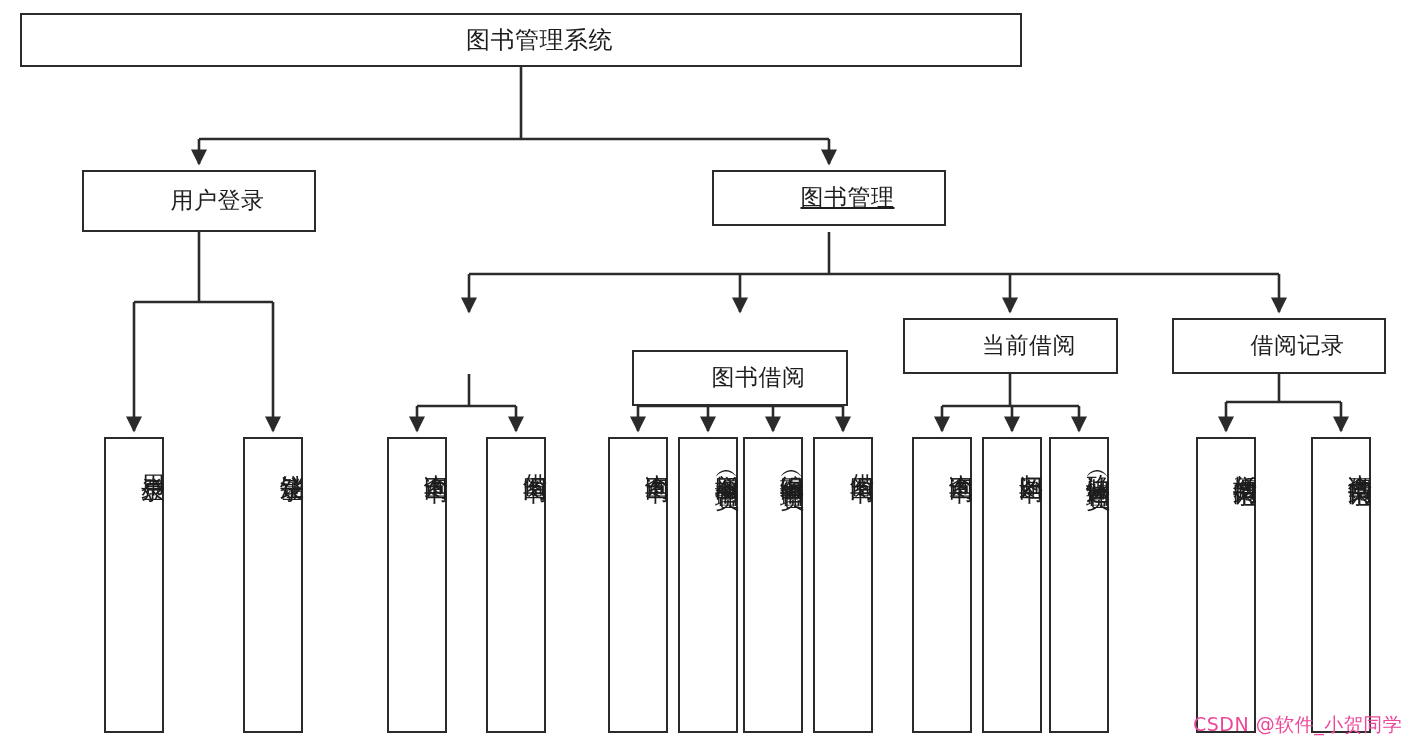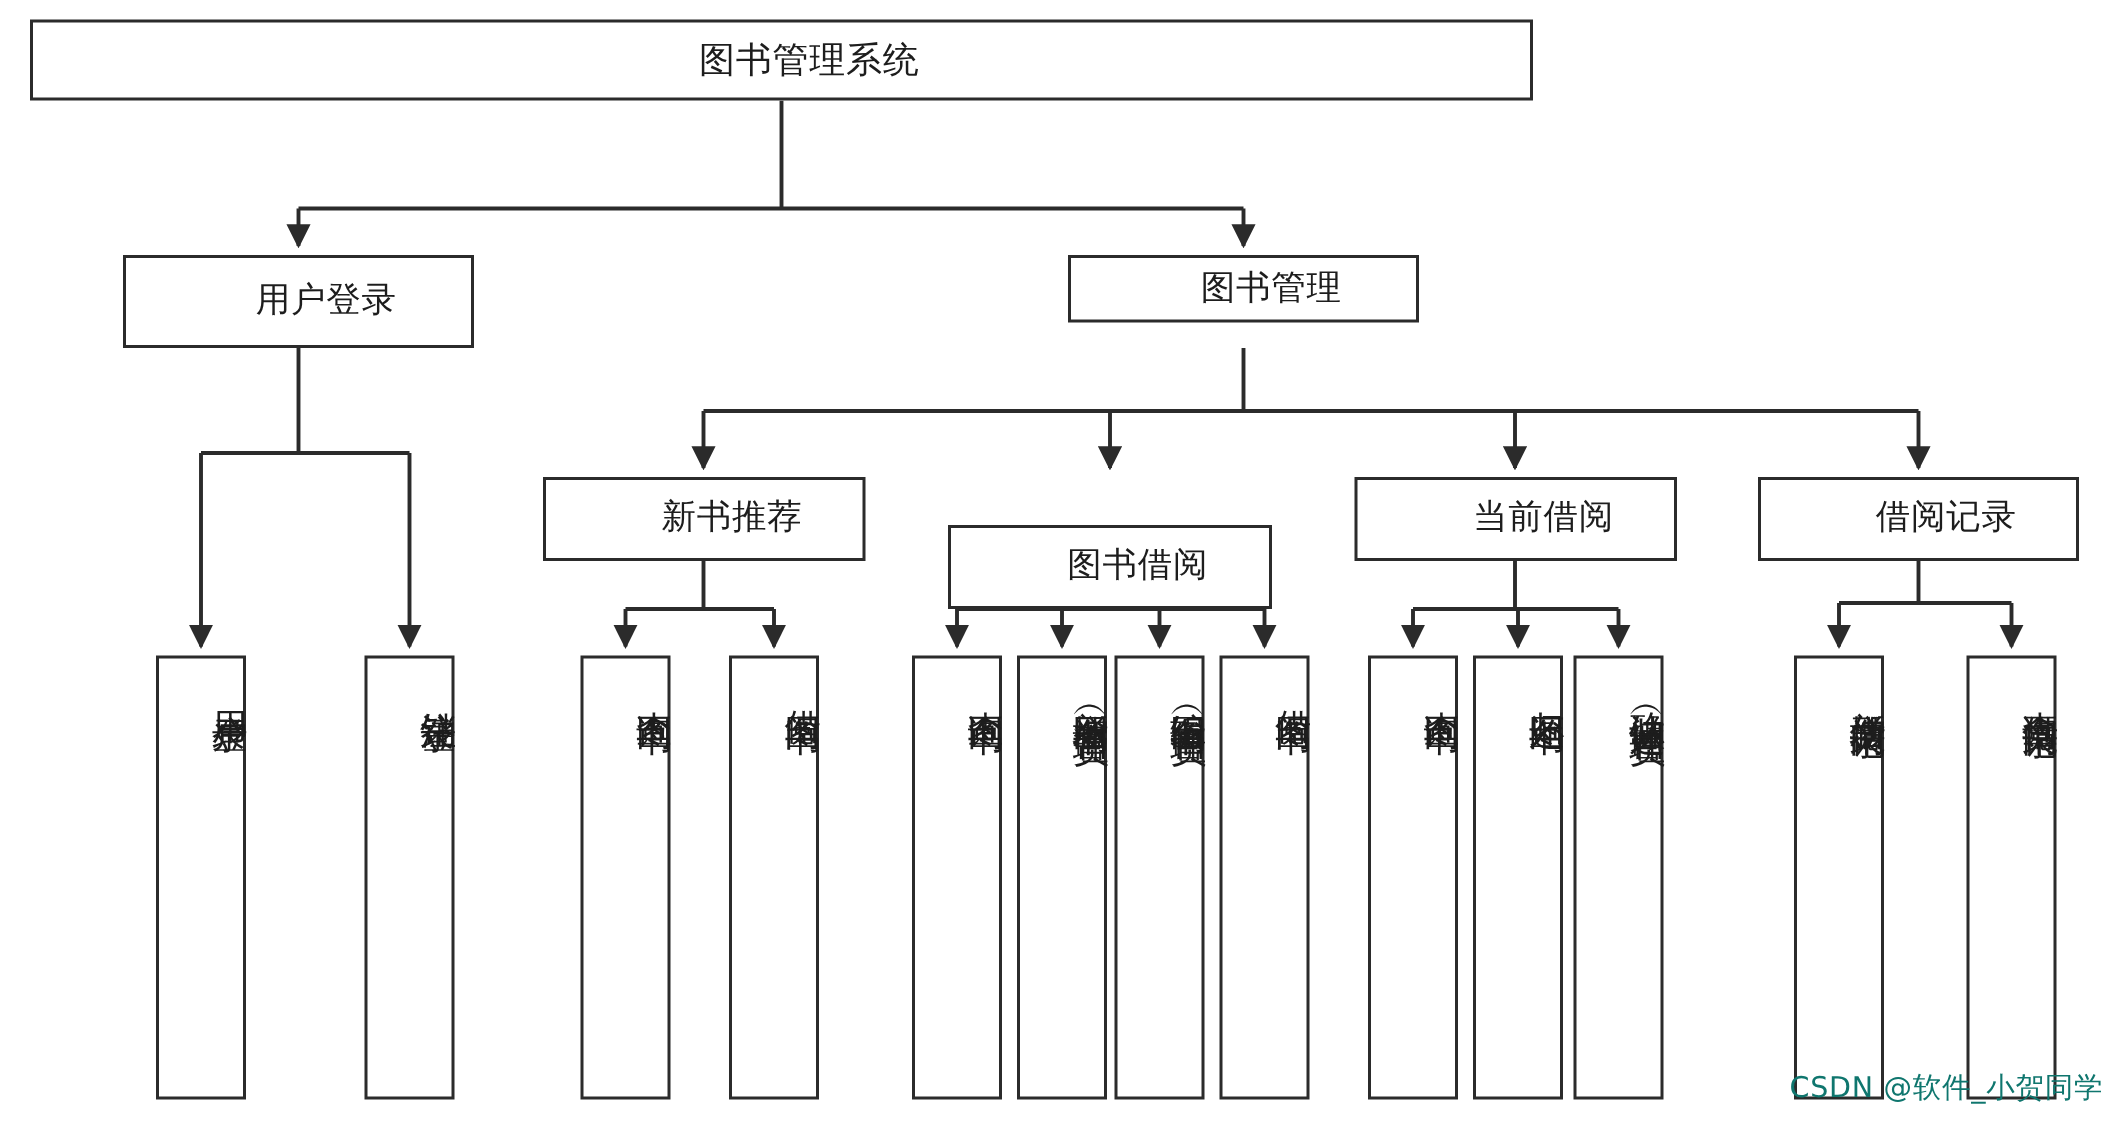--- a/index.html
+++ b/index.html
@@ -57,21 +57,21 @@
   .node.vertical .label {
     writing-mode: vertical-rl;
     text-orientation: upright;
     font-size: 24px;
     line-height: 1.05;
     letter-spacing: 2px;
   }
   .watermark {
     position: absolute;
     font-size: 19px;
-    color: #0f766e;
+    color: #ec4899;
     white-space: nowrap;
     letter-spacing: 0.5px;
     font-family: "DejaVu Sans", "Liberation Sans", sans-serif;
   }
 </style>
 </head>
 <body>
 
 <div id="canvas">
 
@@ -125,27 +125,24 @@
     </g>
   </svg>
 
   <div class="node horizontal title" style="left:20px; top:13px; width:1002px; height:54px;">
     <span class="label">图书管理系统</span>
   </div>
 
   <div class="node horizontal" style="left:82px; top:170px; width:234px; height:62px;">
     <span class="label">用户登录</span>
   </div>
-  <div class="node horizontal" style="left:712px; top:170px; width:234px; height:45px;">
+  <div class="node horizontal" style="left:712px; top:170px; width:234px; height:56px;text-decoration:underline;">
     <span class="label">图书管理</span>
   </div>
 
-  <div class="node horizontal" style="left:362px; top:318px; width:215px; height:56px;">
-    <span class="label">新书推荐</span>
-  </div>
   <div class="node horizontal" style="left:632px; top:318px; width:216px; height:56px;margin-top:32px;">
     <span class="label">图书借阅</span>
   </div>
   <div class="node horizontal" style="left:1172px; top:318px; width:214px; height:56px;">
     <span class="label">借阅记录</span>
   </div>
   <div class="node horizontal" style="left:903px; top:318px; width:215px; height:56px;">
     <span class="label">当前借阅</span>
   </div>
 

